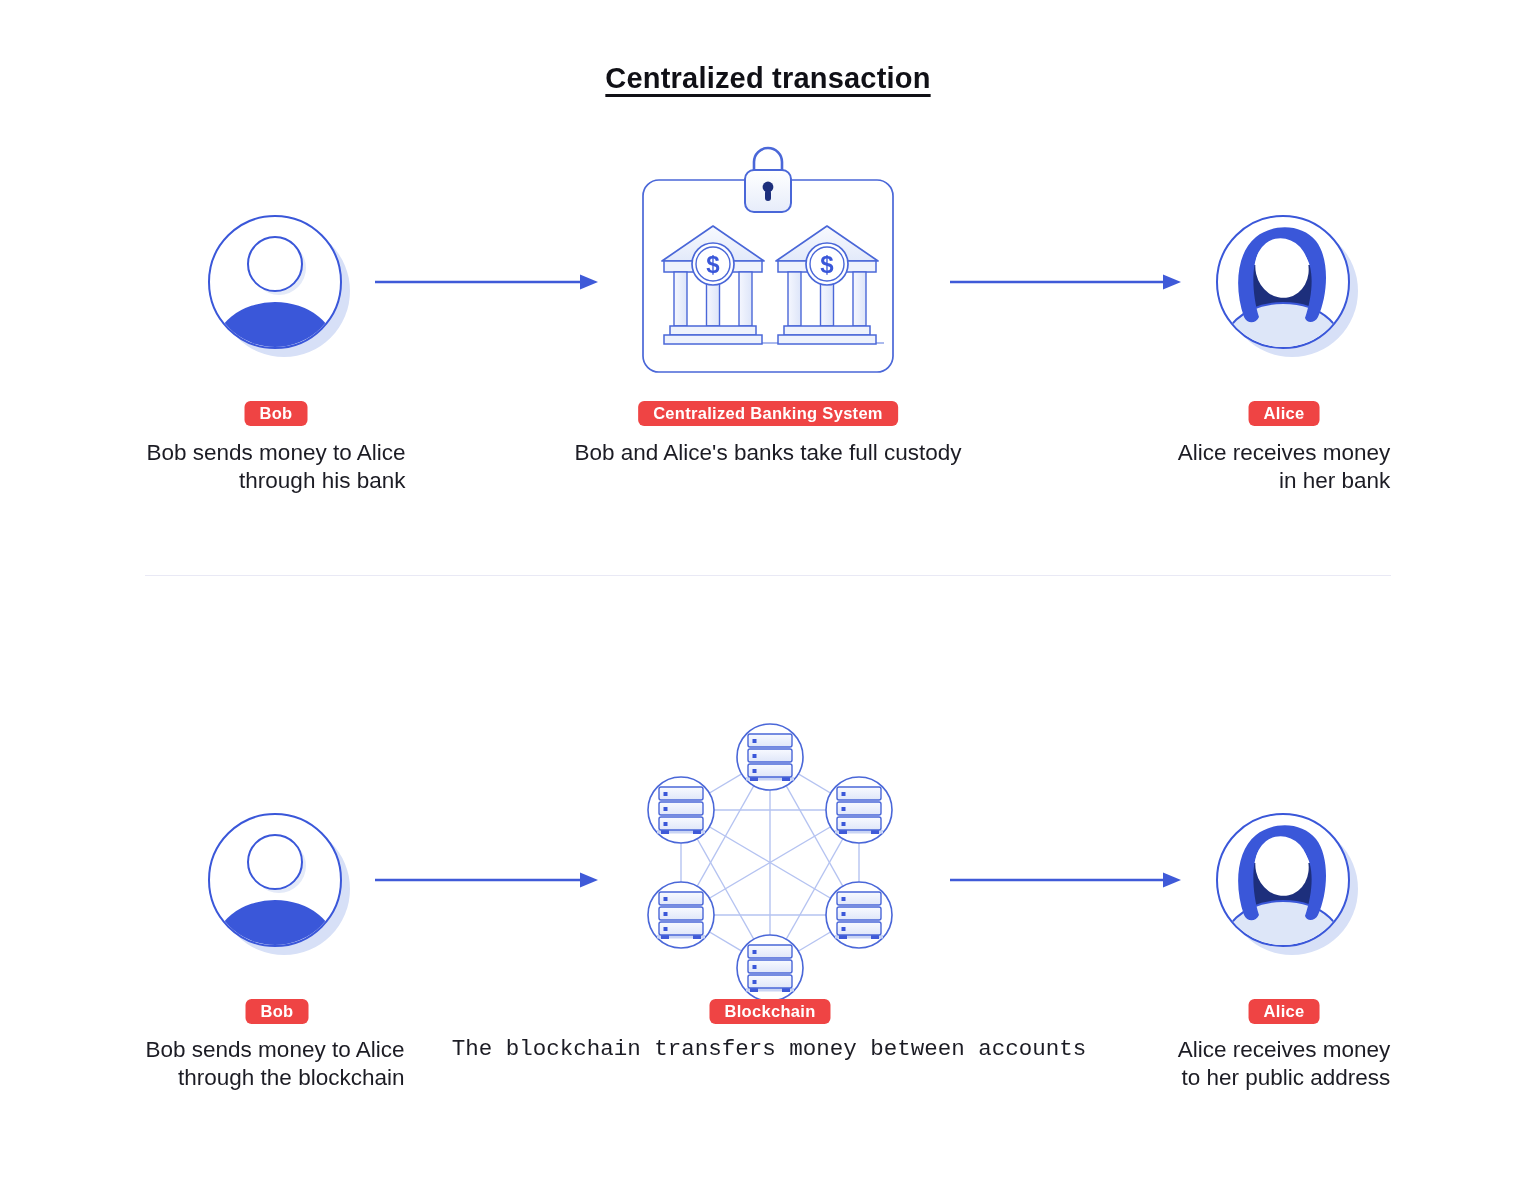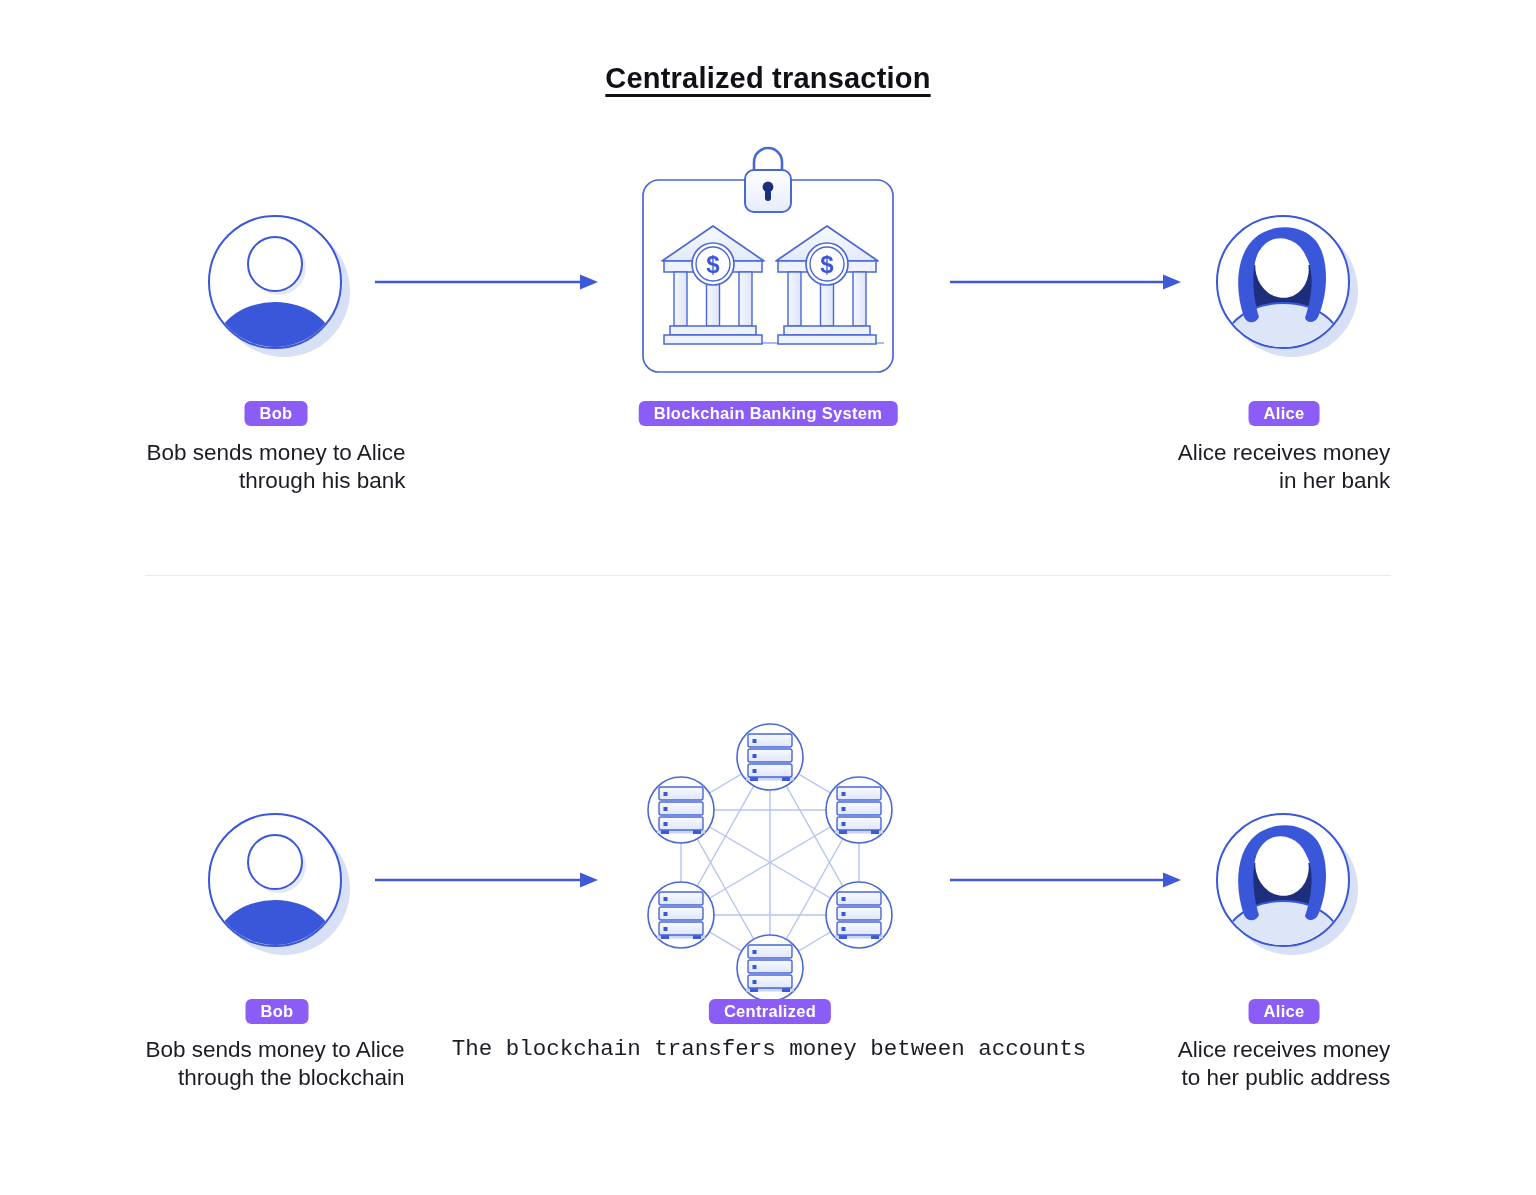--- a/index.html
+++ b/index.html
@@ -9,21 +9,21 @@
   }
   .abs{position:absolute;}
   .title{
     left:0;width:1536px;text-align:center;
     font-size:29px;font-weight:700;color:#101016;
     text-decoration:underline;text-decoration-thickness:2.5px;text-underline-offset:6px;
     letter-spacing:.2px;
   }
   .badge{
     transform:translateX(-50%);
-    background:#8b5cf6;color:#ffffff;
+    background:#ef4444;color:#ffffff;
     font-size:16.5px;font-weight:700;letter-spacing:.3px;
     padding:3px 15px;border-radius:6px;white-space:nowrap;
   }
   .caption{
     transform:translateX(-50%);
     text-align:right;font-size:22.5px;line-height:27.5px;color:#1c1c24;
     white-space:nowrap;
   }
   .divider{background:#e9e9f5;height:1px;}
   svg{display:block;}
@@ -120,28 +120,29 @@
       </clipPath>
     <g clip-path="url(#aliceClip1)">
       <path d="M45,58 L105,58 L105,100 C95,113 55,113 45,100 Z" fill="#1d2f7c"></path>
       <path d="M8,162 C10,118 38,96 75,96 C112,96 140,118 142,162 Z" fill="#dde6f8" stroke="#3a57d9" stroke-width="2"></path>
       <path d="M36,110 C26,82 28,46 48,30 C66,16 94,17 108,34 C122,52 120,88 110,110 C107,116 99,117 97,111 C105,88 107,60 96,47 C90,54 80,57 72,56 C62,55 54,50 51,45 C43,58 44,88 51,110 C48,117 39,117 36,110 Z" fill="#3a57d9"></path>
       <ellipse cx="74" cy="61" rx="26.5" ry="30" transform="rotate(-13 74 61)" fill="#ffffff"></ellipse>
     </g>
   </svg>
 
   <div class="abs badge" style="left:276px;top:401px;">Bob</div>
-  <div class="abs badge" style="left:768px;top:401px;">Blockchain Banking System</div>
+  <div class="abs badge" style="left:768px;top:401px;">Centralized Banking System</div>
   <div class="abs badge" style="left:1284px;top:401px;">Alice</div>
 
   <div class="abs caption" style="left:276px;top:439px;">
     <div>Bob sends money to Alice</div>
     <div>through his bank</div>
   </div>
   <div class="abs caption" style="left:768px;top:439px;">
+    <div>Bob and Alice's banks take full custody</div>
   </div>
   <div class="abs caption" style="left:1284px;top:439px;">
     <div>Alice receives money</div>
     <div>in her bank</div>
   </div>
 
   <div class="abs divider" style="left:145px;top:575px;width:1246px;"></div>
 
 
   <svg class="abs" style="left:200px;top:805px;" width="160" height="160" viewBox="0 0 160 160">
@@ -238,21 +239,21 @@
       </clipPath>
     <g clip-path="url(#aliceClip2)">
       <path d="M45,58 L105,58 L105,100 C95,113 55,113 45,100 Z" fill="#1d2f7c"></path>
       <path d="M8,162 C10,118 38,96 75,96 C112,96 140,118 142,162 Z" fill="#dde6f8" stroke="#3a57d9" stroke-width="2"></path>
       <path d="M36,110 C26,82 28,46 48,30 C66,16 94,17 108,34 C122,52 120,88 110,110 C107,116 99,117 97,111 C105,88 107,60 96,47 C90,54 80,57 72,56 C62,55 54,50 51,45 C43,58 44,88 51,110 C48,117 39,117 36,110 Z" fill="#3a57d9"></path>
       <ellipse cx="74" cy="61" rx="26.5" ry="30" transform="rotate(-13 74 61)" fill="#ffffff"></ellipse>
     </g>
   </svg>
 
   <div class="abs badge" style="left:277px;top:999px;">Bob</div>
-  <div class="abs badge" style="left:770px;top:999px;">Centralized</div>
+  <div class="abs badge" style="left:770px;top:999px;">Blockchain</div>
   <div class="abs badge" style="left:1284px;top:999px;">Alice</div>
 
   <div class="abs caption" style="left:275px;top:1036px;">
     <div>Bob sends money to Alice</div>
     <div>through the blockchain</div>
   </div>
   <div class="abs caption" style="left:769px;top:1036px;font-family:Liberation Mono, monospace;">
     <div>The blockchain transfers money between accounts</div>
   </div>
   <div class="abs caption" style="left:1284px;top:1036px;">

